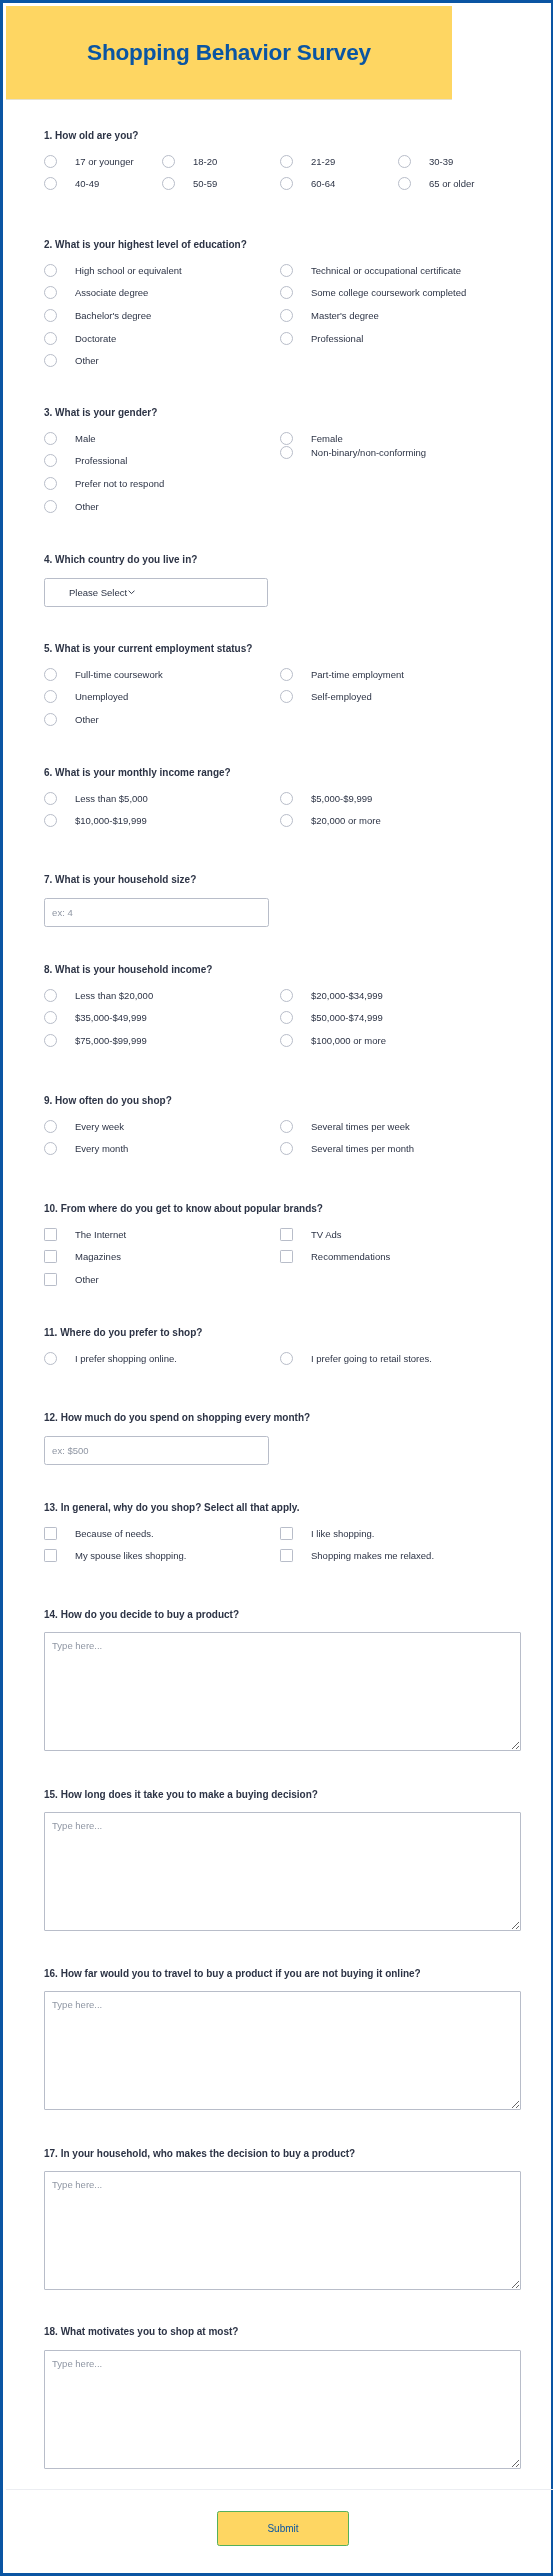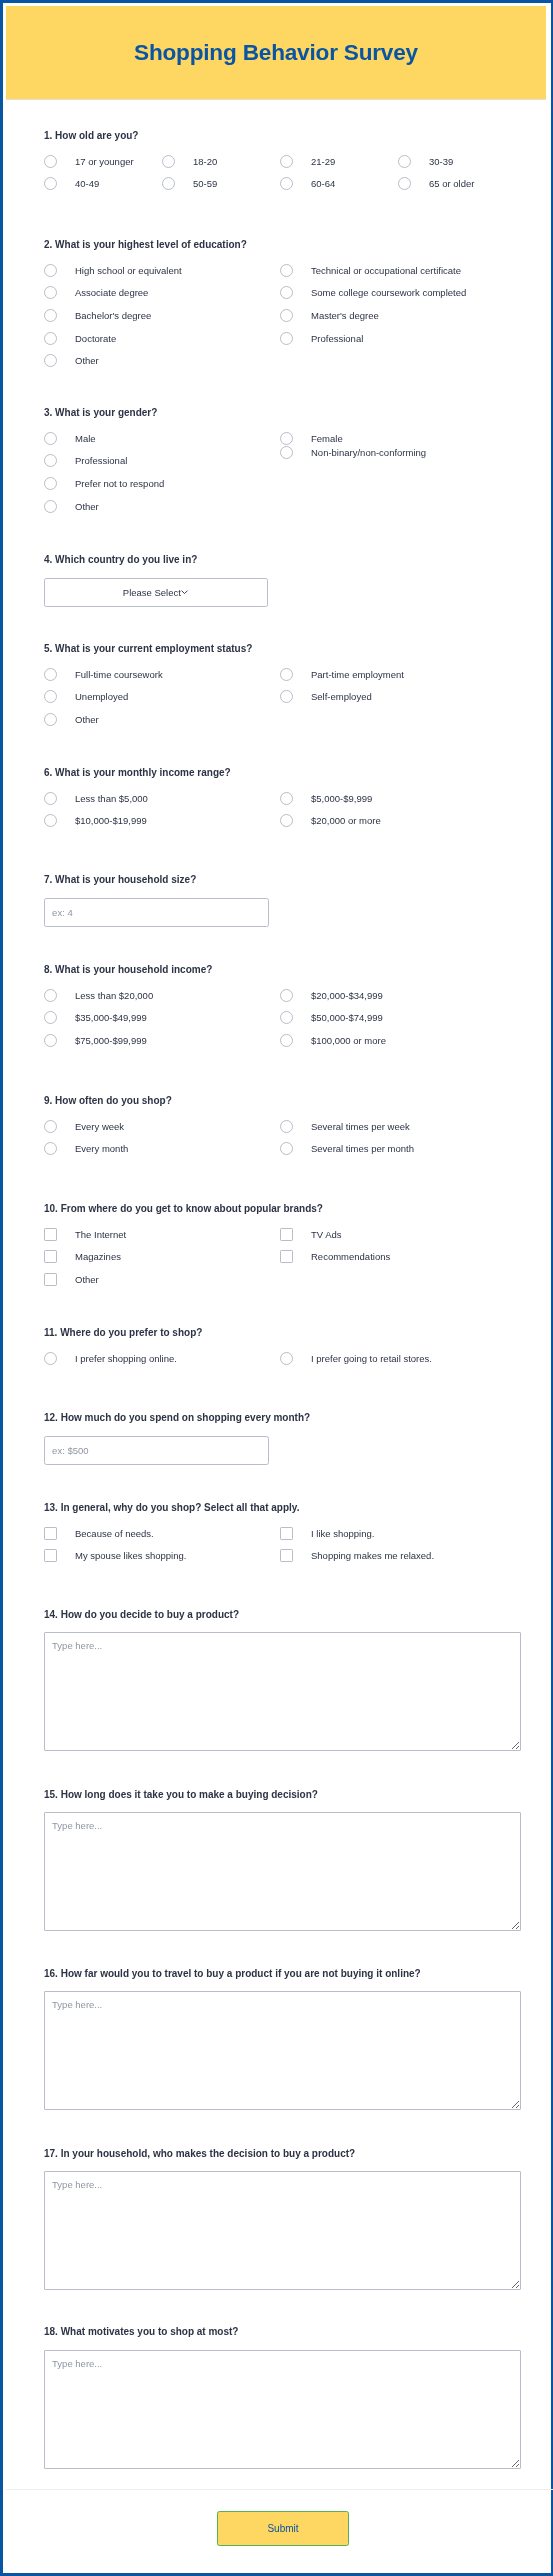--- a/index.html
+++ b/index.html
@@ -7,21 +7,21 @@
     width: 554px; height: 2576px; position: relative; overflow: hidden;
     background: #ffffff;
     font-family: "Liberation Sans", "DejaVu Sans", sans-serif;
     color: #2c3345;
   }
   .frame {
     position: absolute; left: 0; top: 0; width: 554px; height: 2576px;
     box-sizing: border-box; border: 3px solid #0a55a3; background: #fff;
   }
   .header {
-    position: absolute; left: 3px; top: 3px; width: 540px; height: 93px;
+    position: absolute; left: 3px; top: 3px; width: 446px; height: 93px;
     background: #fed662; border-bottom: 0.6px solid #e6e1cf;
     display: flex; align-items: center; justify-content: center;
   }
   .header h1 {
     margin: 0; font-size: 22.6px; font-weight: bold; color: #0a55a3;
     letter-spacing: -0.2px;
   }
   .q { position: absolute; left: 41px; width: 476px; }
   .q-title {
     position: absolute; left: 0; top: 0; font-size: 10px; font-weight: bold;
@@ -45,21 +45,21 @@
   .text-input {
     position: absolute; left: 0; width: 225px; height: 28.6px; box-sizing: border-box;
     border: 0.6px solid #b8bdc9; border-radius: 2.4px; background: #fff;
     font-size: 9.5px; padding: 0 7.1px; color: #2c3345;
     font-family: "Liberation Sans", sans-serif;
   }
   .text-input::placeholder { color: #8f96a3; }
   .select {
     position: absolute; left: 0; width: 224px; height: 28.6px; box-sizing: border-box;
     border: 0.6px solid #b8bdc9; border-radius: 2.4px; background: #fff;
-    display: flex; align-items: center; justify-content: center; padding: 0 24px;
+    display: flex; align-items: center; justify-content: flex-start; padding: 0 24px;
     cursor: pointer;
   }
   .select-value { font-size: 9.5px; color: #2c3345; }
   .chev { width: 8.3px; height: 8.3px; display: flex; align-items: center; justify-content: center; }
   .textarea {
     position: absolute; left: 0; width: 477px; height: 119px; box-sizing: border-box;
     border: 0.6px solid #b8bdc9; border-radius: 1px; background: #fff;
     padding: 7.1px 7.1px; font-size: 9.5px; color: #2c3345; resize: vertical;
     font-family: "Liberation Sans", sans-serif;
   }

